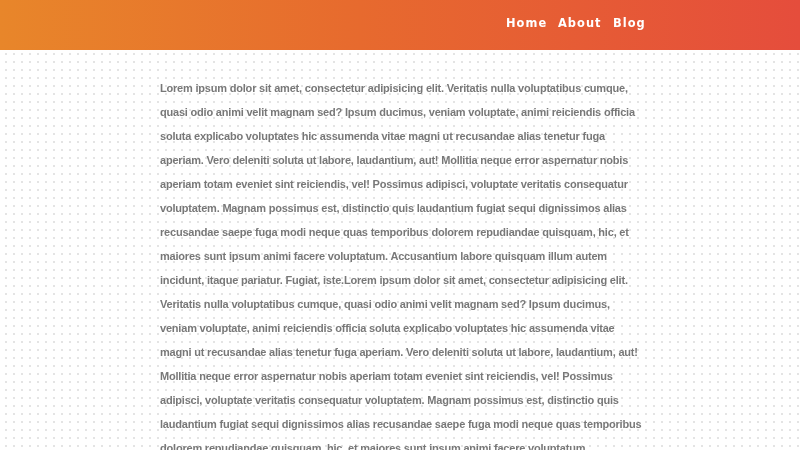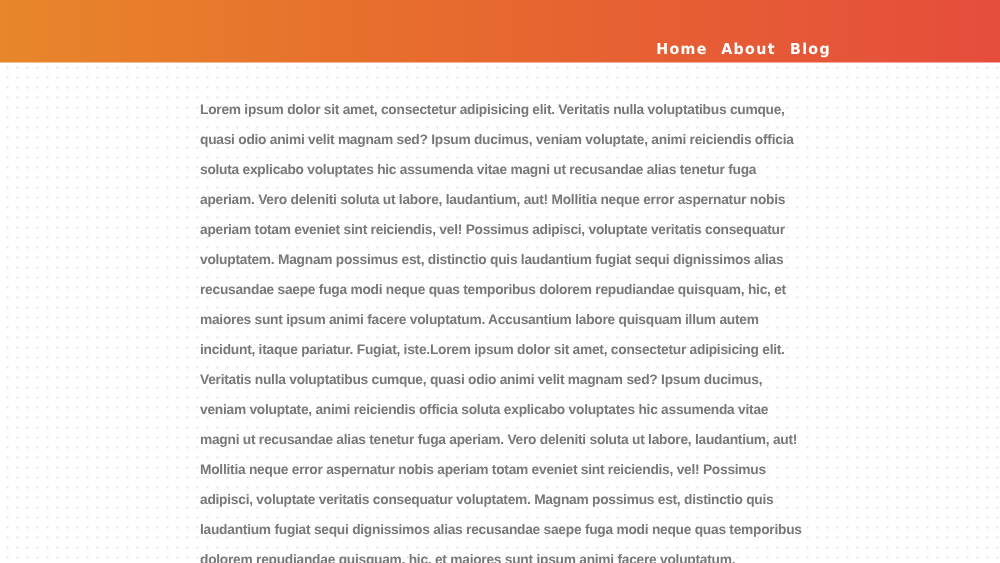--- a/index.html
+++ b/index.html
@@ -20,24 +20,24 @@
       position: absolute;
       top: 0;
       left: 0;
       width: 800px;
       height: 50px;
       background: linear-gradient(to right, #e8862a 0%, #e76a2e 45%, #e54d3c 100%);
     }
     .nav {
       position: absolute;
       top: 0;
-      left: 525px;
+      left: 506px;
       height: 46px;
       display: flex;
-      align-items: flex-end;
+      align-items: center;
       gap: 9px;
     }
     .nav a {
       color: #ffffff;
       text-decoration: none;
       font-family: "DejaVu Sans", sans-serif;
       font-weight: bold;
       font-size: 12px;
       letter-spacing: 1.1px;
       transform: scaleX(0.95);

